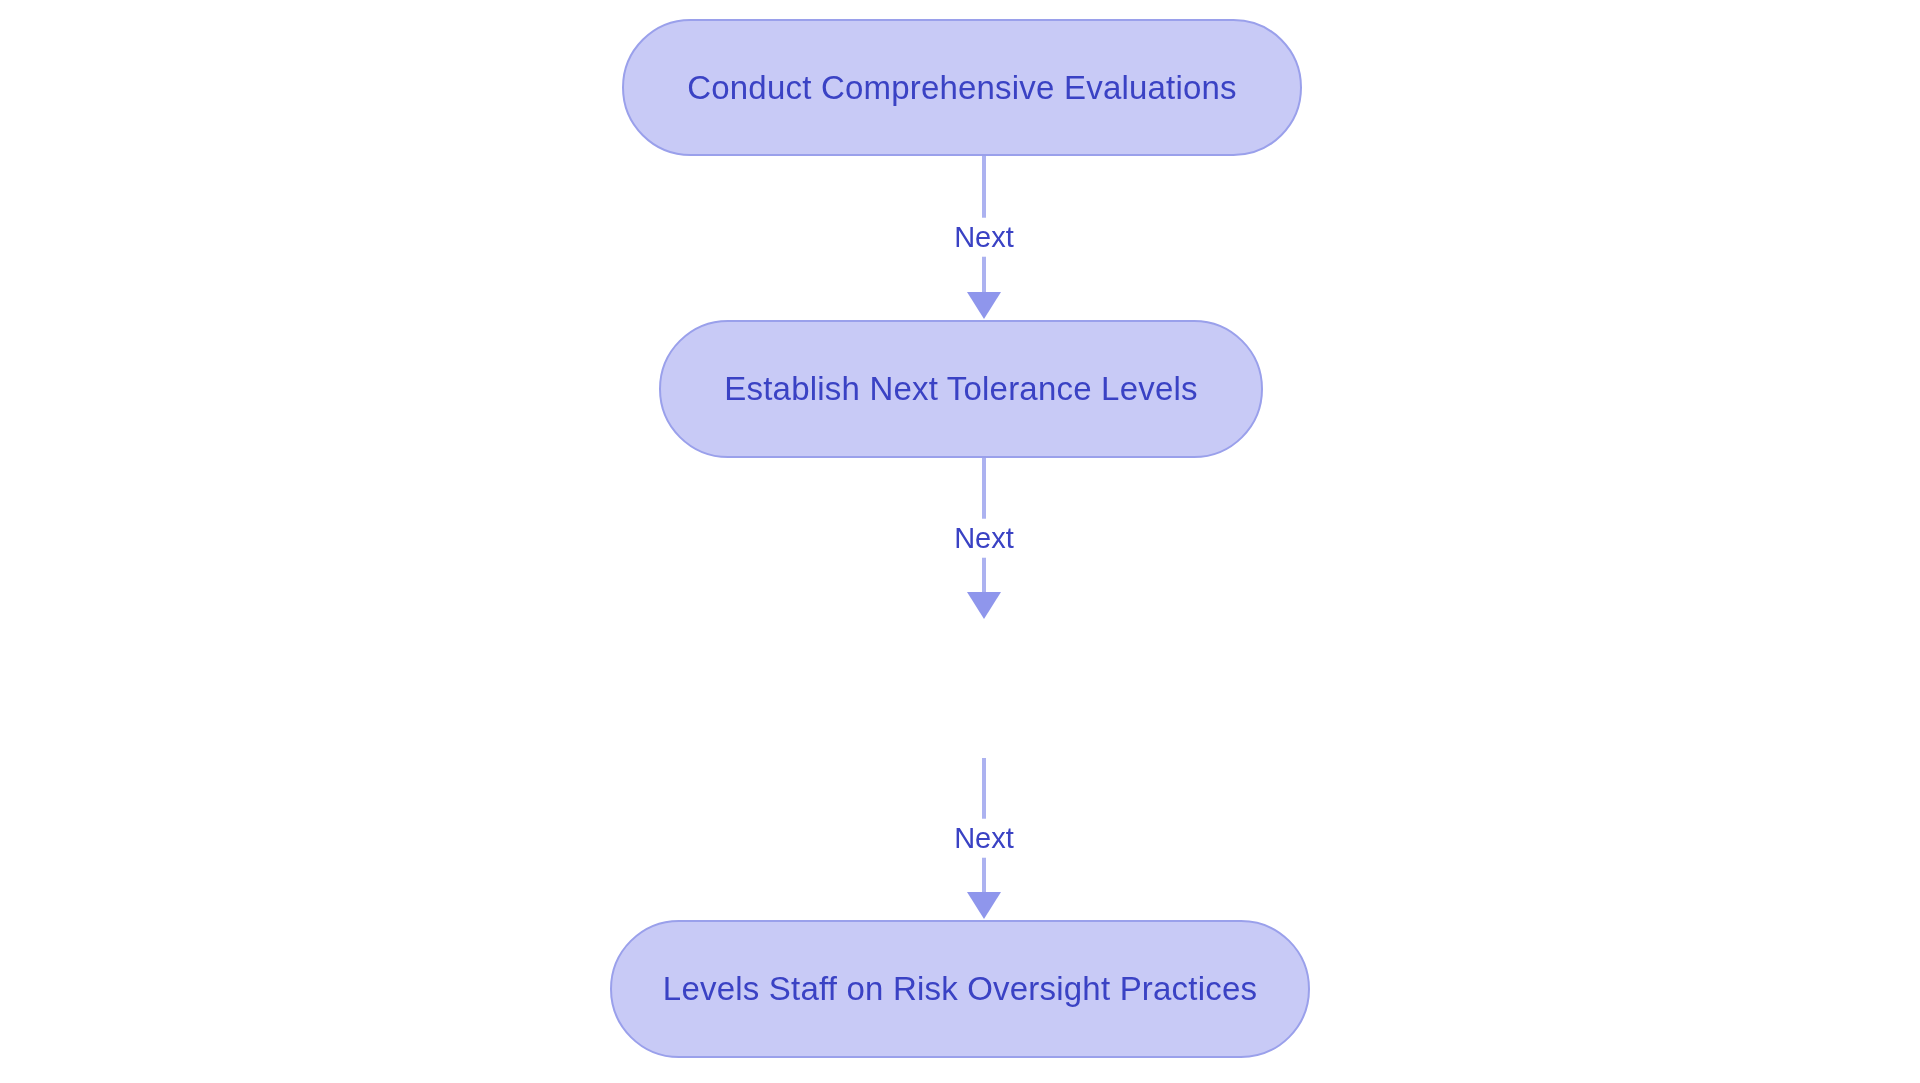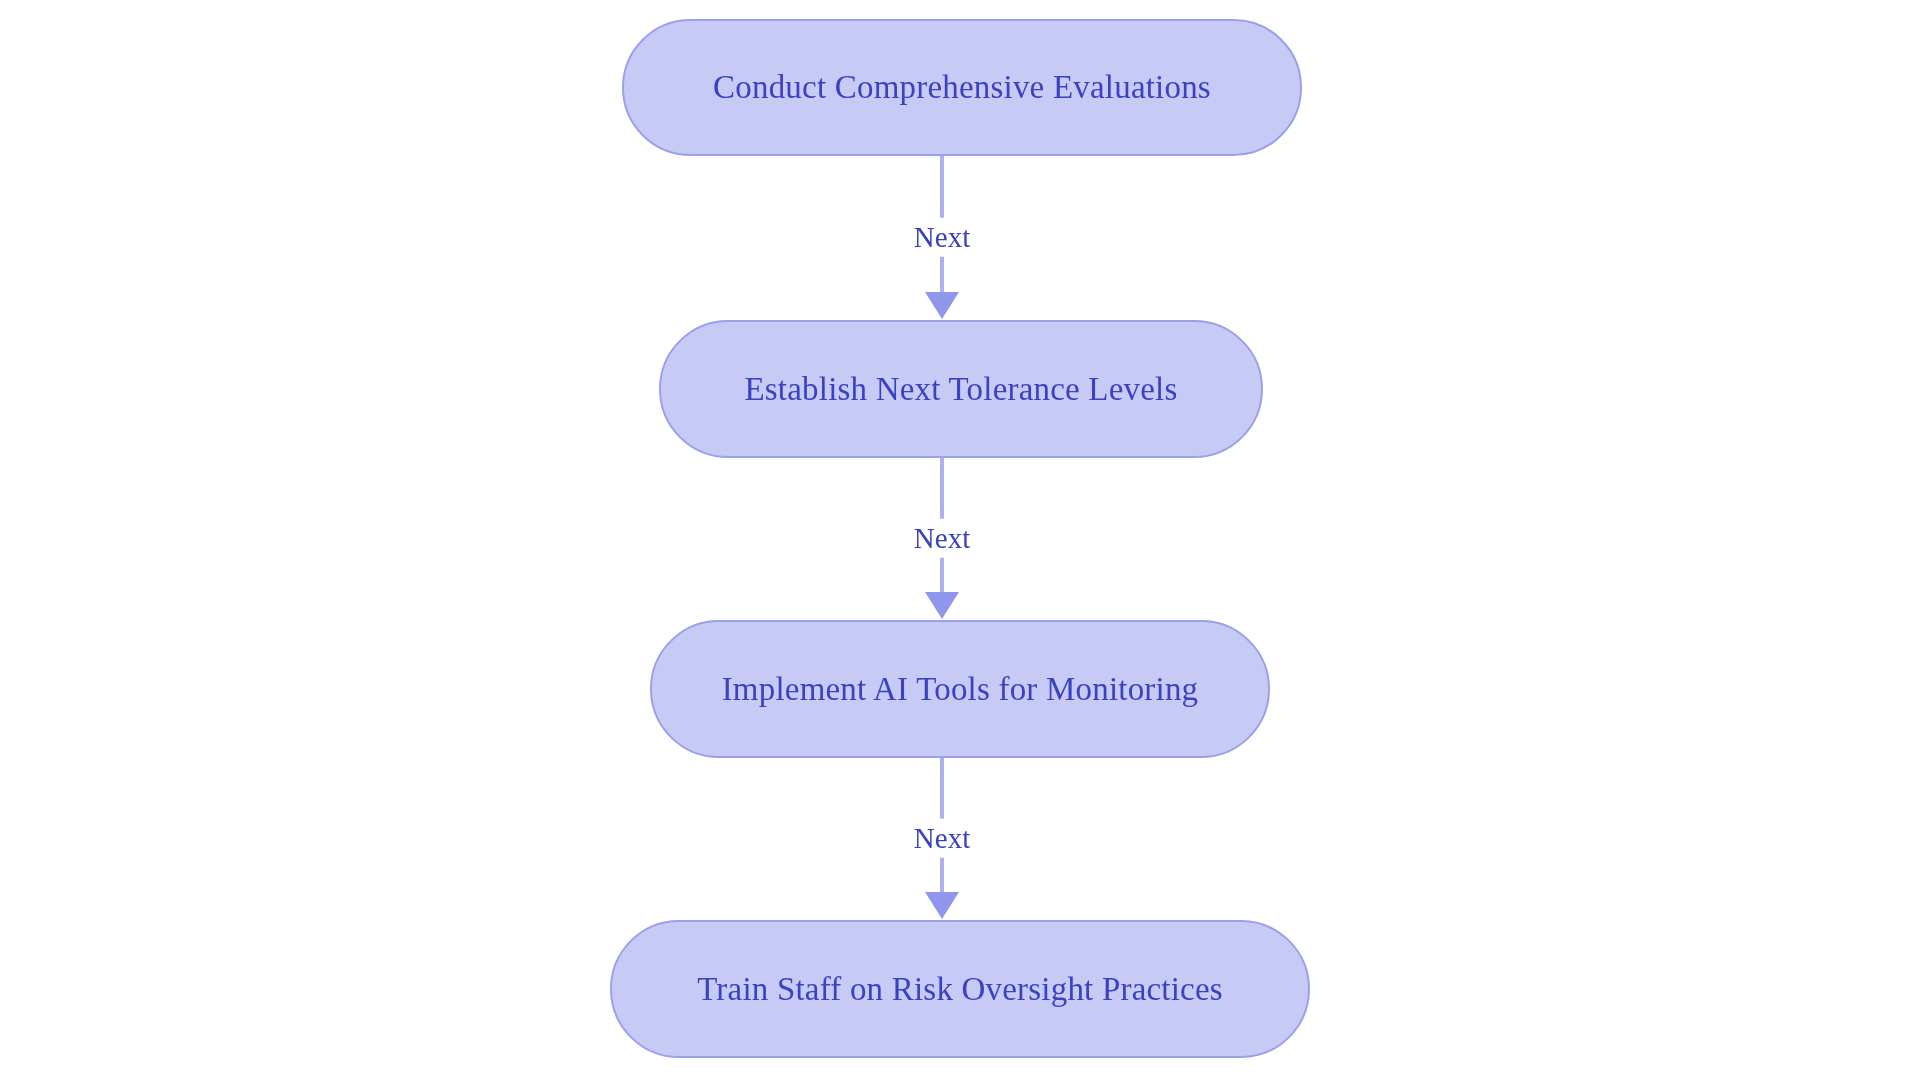--- a/index.html
+++ b/index.html
@@ -11,21 +11,21 @@
     --edge-label: #3a42c4;
     --canvas-bg: #ffffff;
   }
   * { box-sizing: border-box; }
   html, body { margin: 0; padding: 0; background: var(--canvas-bg); }
   .canvas {
     position: relative;
     width: 1676px;
     height: 1083px;
     background: var(--canvas-bg);
-    font-family: Liberation Serif, serif;
+    font-family: Liberation Sans, sans-serif;
     overflow: hidden;
   }
   .flow-node {
     position: absolute;
     display: flex;
     align-items: center;
     justify-content: center;
     background: var(--node-fill);
     border: 2px solid var(--node-border);
     border-radius: 70px;
@@ -35,21 +35,21 @@
     letter-spacing: 0.2px;
     text-align: center;
   }
   .node1 { left: 622px; top: 19px;  width: 680px; height: 137px; }
   .node2 { left: 659px; top: 320px; width: 604px; height: 138px; }
   .node3 { left: 650px; top: 620px; width: 620px; height: 138px; }
   .node4 { left: 610px; top: 920px; width: 700px; height: 138px; }
 
   .edge {
     position: absolute;
-    left: 892px;          
+    left: 934px;          
     width: 100px;
   }
   .edge1 { top: 156px; height: 163px; }
   .edge2 { top: 458px; height: 161px; }
   .edge3 { top: 758px; height: 161px; }
 
   .edge-line {
     position: absolute;
     left: 50%;
     margin-left: -2px;
@@ -100,27 +100,24 @@
   <div class="flow-node node2">
     <span>Establish Next Tolerance Levels</span>
   </div>
 
   <div class="edge edge2">
     <div class="edge-line"></div>
     <div class="arrowhead"></div>
     <div class="edge-label">Next</div>
   </div>
 
-  <div class="flow-node node3">
-    <span>Implement AI Tools for Monitoring</span>
-  </div>
 
   <div class="edge edge3">
     <div class="edge-line"></div>
     <div class="arrowhead"></div>
     <div class="edge-label">Next</div>
   </div>
 
   <div class="flow-node node4">
-    <span>Train Staff on Risk Oversight Practices</span>
+    <span>Levels Staff on Risk Oversight Practices</span>
   </div>
 
 </div>
 
 </body></html>

